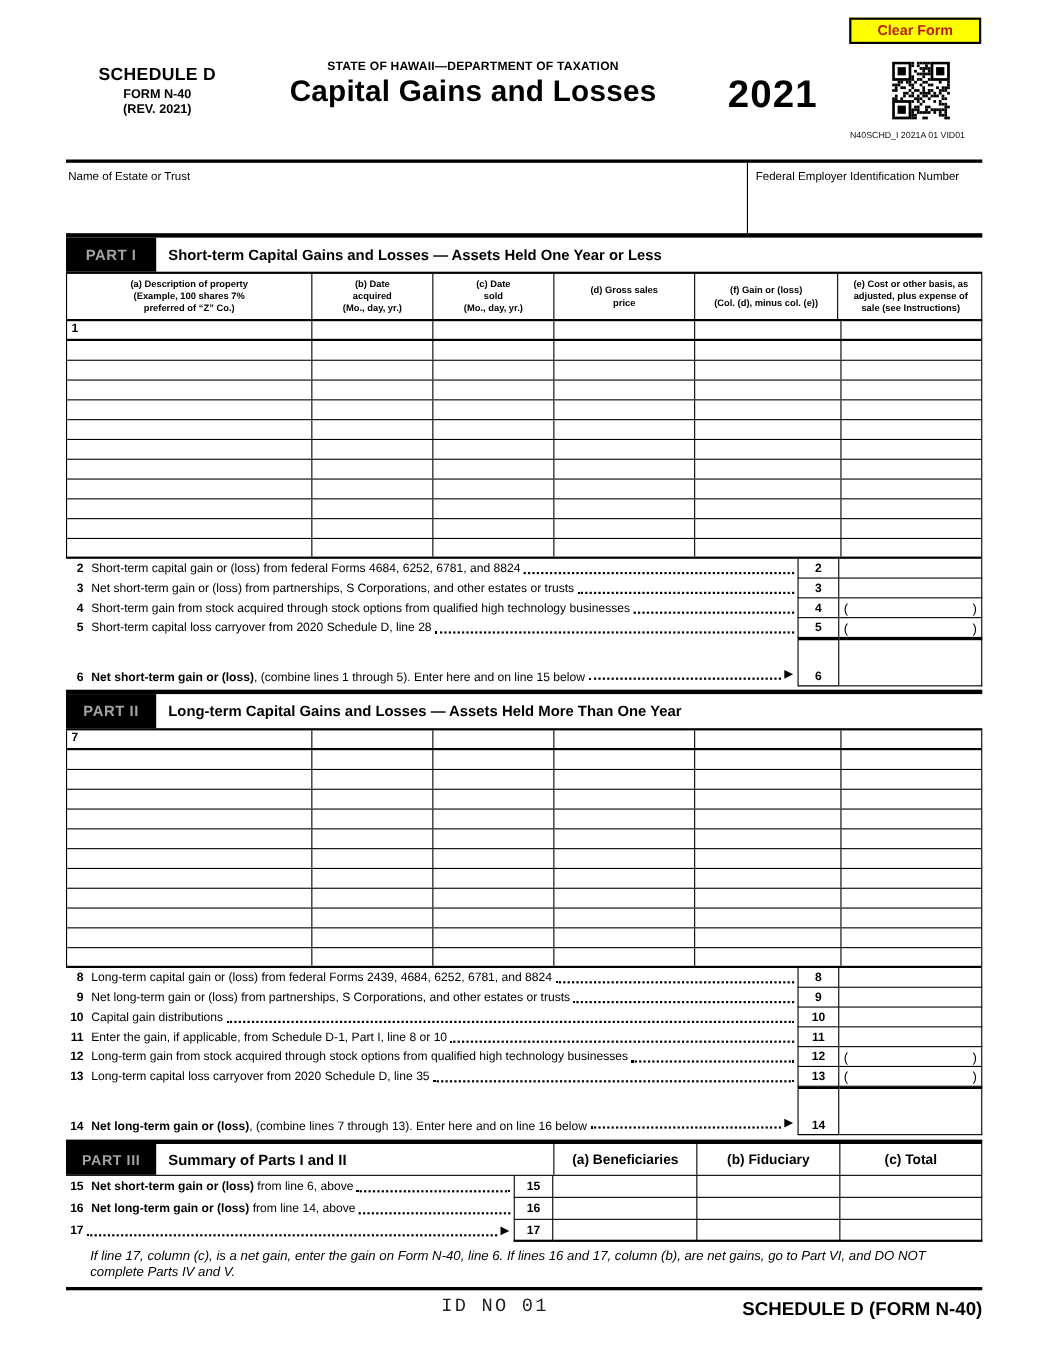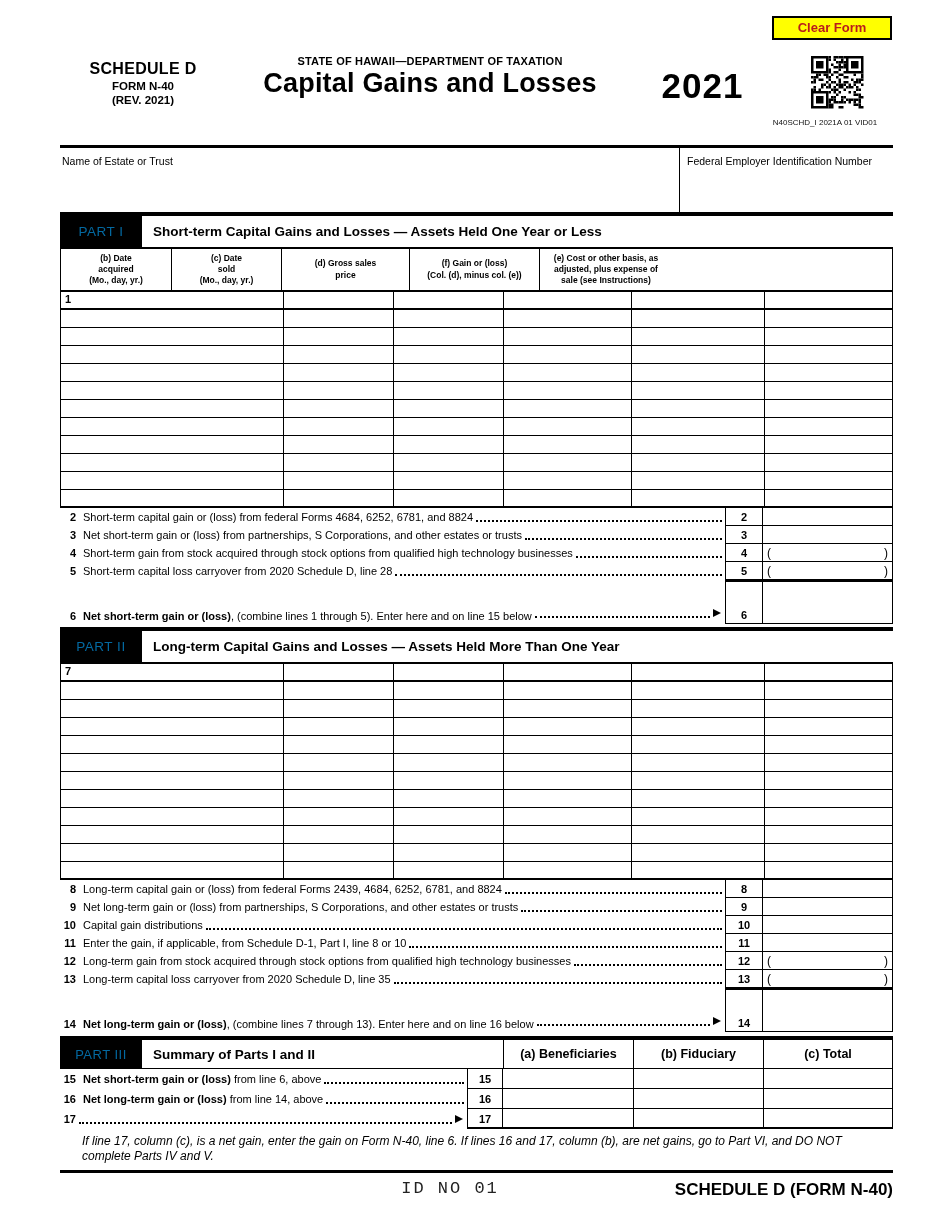--- a/index.html
+++ b/index.html
@@ -29,21 +29,21 @@
   .content { position: absolute; left: 60px; top: 145px; width: 833px; }
   .top-rule { border-top: 3px solid #000; }
   .name-row { display: flex; height: 64px; }
   .name-cell { flex: 0 0 620px; border-right: 1.5px solid #000; padding: 3px 0 0 2px; }
   .fein-cell { flex: 1; padding: 3px 0 0 7px; }
   .field-label { font-size: 10.5px; }
   .field-value { display: block; font-size: 12px; min-height: 14px; }
 
   
   .part-header { border-top: 4px solid #000; border-bottom: 2px solid #000; height: 37px; display: flex; align-items: stretch; }
-  .part-badge { width: 82px; background: #000; color: #0369a1; font-weight: normal; font-size: 13.5px; display: flex; align-items: center; justify-content: center; letter-spacing: .5px; }
+  .part-badge { width: 82px; background: #000; color: #a3a3a3; font-weight: bold; font-size: 13.5px; display: flex; align-items: center; justify-content: center; letter-spacing: .5px; }
   .part-title { font-weight: bold; font-size: 13.5px; display: flex; align-items: center; margin-left: 11px; flex: 1; }
 
   
   .w-a { flex: 0 0 222px; } .w-b { flex: 0 0 110px; } .w-c { flex: 0 0 110px; }
   .w-d { flex: 0 0 128px; } .w-e { flex: 0 0 133px; } .w-f { flex: 0 0 130px; }
   .col-headers { display: flex; border-bottom: 2px solid #000; min-height: 43px; border-left: 1.5px solid #000; border-right: 1.5px solid #000; }
   .col-h { font-size: 8.5px; font-weight: bold; text-align: center; white-space: pre-line; display: flex; align-items: center; justify-content: center; line-height: 1.3; padding: 2px 1px; }
   .col-h + .col-h { border-left: 1.5px solid #000; }
   .grid { border-left: 1.5px solid #000; border-right: 1.5px solid #000; }
   .grid-row { display: flex; height: 18px; border-bottom: 1px solid #000; }
@@ -281,20 +281,23 @@
         <span class="field-value"></span>
       </div>
     </div>
 
     <div class="part-header">
       <div class="part-badge">PART I</div>
       <div class="part-title">Short-term Capital Gains and Losses — Assets Held One Year or Less</div>
     </div>
 
     <div class="col-headers">
+        <div class="col-h w-a">(a) Description of property
+(Example, 100 shares 7%
+preferred of “Z” Co.)</div>
         <div class="col-h w-b">(b) Date
 acquired
 (Mo., day, yr.)</div>
         <div class="col-h w-c">(c) Date
 sold
 (Mo., day, yr.)</div>
         <div class="col-h w-d">(d) Gross sales
 price</div>
         <div class="col-h w-f">(f) Gain or (loss)
 (Col. (d), minus col. (e))</div>

